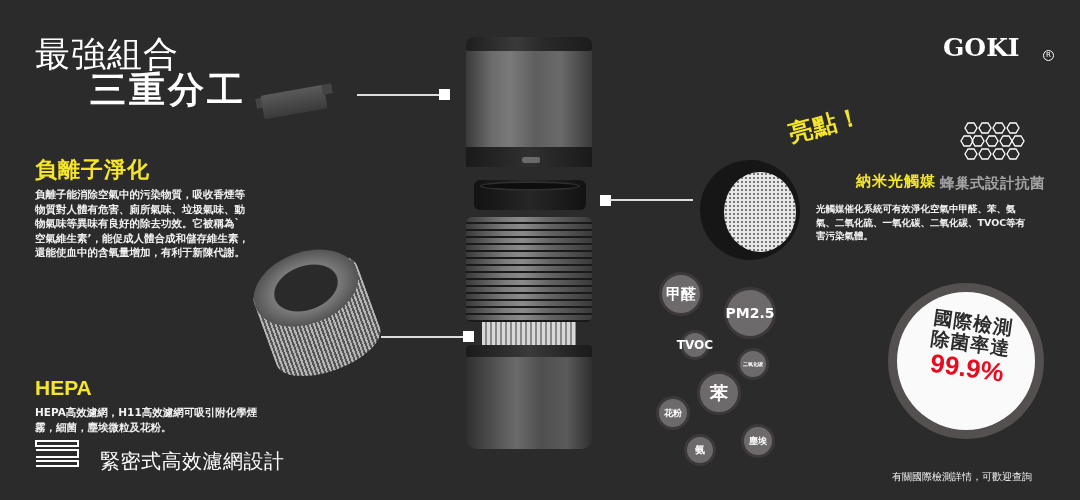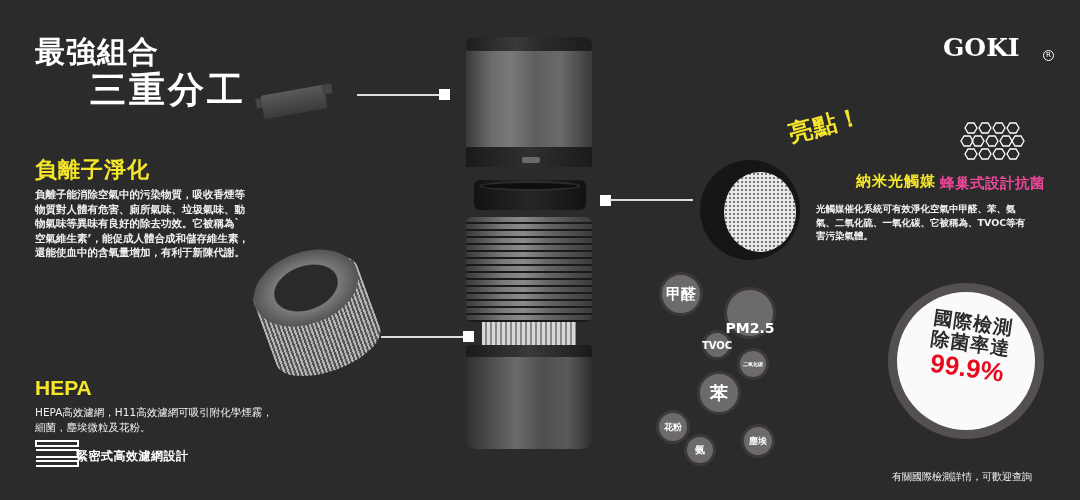--- a/index.html
+++ b/index.html
@@ -6,40 +6,40 @@
   html, body { width: 1080px; height: 500px; overflow: hidden; }
   body {
     background: #2b2b2b;
     font-family: "DejaVu Sans", "Liberation Sans", sans-serif;
     color: #fff;
     position: relative;
   }
   .abs { position: absolute; }
 
   
-  .headline-1 { left: 35px; top: 37px; font-size: 30px; font-weight: bold; letter-spacing: 1px; line-height: 1; }
+  .headline-1 { left: 35px; top: 37px; font-size: 35px; font-weight: normal; letter-spacing: 1px; line-height: 1; }
   .headline-2 { left: 90px; top: 72px; font-size: 36px; font-weight: bold; letter-spacing: 3px; line-height: 1; }
 
   
   .logo { left: 943px; top: 33px; font-family: "DejaVu Serif", "Liberation Serif", serif; font-weight: bold; font-size: 25px; letter-spacing: 0px; }
   .logo-reg { left: 1043px; top: 50px; font-size: 10px; border: 1px solid #fff; border-radius: 50%; width: 11px; height: 11px; line-height: 9px; text-align: center; font-size: 7px; }
 
   
   .yellow { color: #f5e62b; font-weight: bold; }
   .anion-title { left: 35px; top: 155px; font-size: 22px; letter-spacing: 1px; }
   .anion-body { left: 35px; top: 187px; width: 215px; font-size: 10.5px; line-height: 14.5px; font-weight: bold; color: #f2f2f2; }
   .hepa-title { left: 35px; top: 376px; font-size: 21px; font-family: "Liberation Sans", sans-serif; }
-  .hepa-body { left: 35px; top: 405px; width: 240px; font-size: 10.5px; line-height: 14.5px; font-weight: normal; color: #f2f2f2; }
-  .hepa-tag { left: 76px; top: 448px; font-size: 12px; font-weight: bold; letter-spacing: 0.5px; }
+  .hepa-body { left: 35px; top: 405px; width: 240px; font-size: 10.5px; line-height: 14.5px; font-weight: bold; color: #f2f2f2; }
+  .hepa-tag { left: 100px; top: 448px; font-size: 20px; font-weight: normal; letter-spacing: 0.5px; }
   .lines-icon { left: 35px; top: 440px; width: 44px; height: 27px; }
 
   
   .highlight { left: 793px; top: 118px; font-size: 24px; transform: rotate(-15deg); transform-origin: left bottom; letter-spacing: 1px; }
   .photocat-title { left: 822px; top: 172px; font-size: 15px; letter-spacing: 1px; margin-left: 34px; }
-  .honeycomb-title { left: 940px; top: 174px; font-size: 14.5px; font-weight: bold; color: #ec4899; letter-spacing: 0.5px; }
+  .honeycomb-title { left: 940px; top: 174px; font-size: 14.5px; font-weight: bold; color: #a3a3a3; letter-spacing: 0.5px; }
   .photocat-body { left: 816px; top: 202px; width: 210px; font-size: 9.5px; line-height: 13.5px; font-weight: bold; color: #f2f2f2; }
   .honeycomb-icon { left: 960px; top: 121px; width: 66px; height: 44px; }
 
   
   .footer-note { left: 892px; top: 470px; font-size: 10px; color: #f2f2f2; }
 
   
   .conn-line { height: 2px; background: #dcdcdc; }
   .conn-sq { width: 11px; height: 11px; background: #fff; }
 
@@ -181,39 +181,39 @@
     <polygon points="43,15 49,15 52,20 49,25 43,25 40,20"></polygon>
     <polygon points="57,15 63,15 66,20 63,25 57,25 54,20" transform="translate(-2,0)"></polygon>
     <polygon points="8,28 14,28 17,33 14,38 8,38 5,33"></polygon>
     <polygon points="22,28 28,28 31,33 28,38 22,38 19,33"></polygon>
     <polygon points="36,28 42,28 45,33 42,38 36,38 33,33"></polygon>
     <polygon points="50,28 56,28 59,33 56,38 50,38 47,33"></polygon>
   </g>
 </svg>
 <div class="abs yellow photocat-title">納米光觸媒</div>
 <div class="abs honeycomb-title">蜂巢式設計抗菌</div>
-<div class="abs photocat-body">光觸媒催化系統可有效淨化空氣中甲醛、苯、氨氣、二氧化硫、一氧化碳、它被稱為、TVOC等有害污染氣體。</div>
+<div class="abs photocat-body">光觸媒催化系統可有效淨化空氣中甲醛、苯、氨氣、二氧化硫、一氧化碳、二氧化碳、TVOC等有害污染氣體。</div>
 
 <div id="bubbles">
     <div class="bubble" style="left: 659px; top: 272px; width: 44px; height: 44px; font-size: 15px; align-items: center;">
       <span>甲醛</span>
     </div>
-    <div class="bubble" style="left: 724px; top: 287px; width: 52px; height: 52px; font-size: 14px; align-items: flex-end;">
+    <div class="bubble" style="left: 724px; top: 287px; width: 52px; height: 52px; font-size: 14px;">
       <span>PM2.5</span>
     </div>
-    <div class="bubble" style="left: 702px; top: 330px; width: 30px; height: 30px; font-size: 10px;">
+    <div class="bubble" style="left: 680px; top: 330px; width: 30px; height: 30px; font-size: 12px;">
       <span>TVOC</span>
     </div>
     <div class="bubble" style="left: 737px; top: 348px; width: 32px; height: 32px; font-size: 5px;">
       <span>二氧化碳</span>
     </div>
     <div class="bubble" style="left: 697px; top: 371px; width: 44px; height: 44px; font-size: 18px;">
       <span>苯</span>
     </div>
-    <div class="bubble" style="left: 656px; top: 410px; width: 34px; height: 34px; font-size: 9px;">
+    <div class="bubble" style="left: 656px; top: 396px; width: 34px; height: 34px; font-size: 9px;">
       <span>花粉</span>
     </div>
     <div class="bubble" style="left: 741px; top: 424px; width: 34px; height: 34px; font-size: 9px;">
       <span>塵埃</span>
     </div>
     <div class="bubble" style="left: 684px; top: 434px; width: 32px; height: 32px; font-size: 10px;">
       <span>氨</span>
     </div>
   </div>
 

